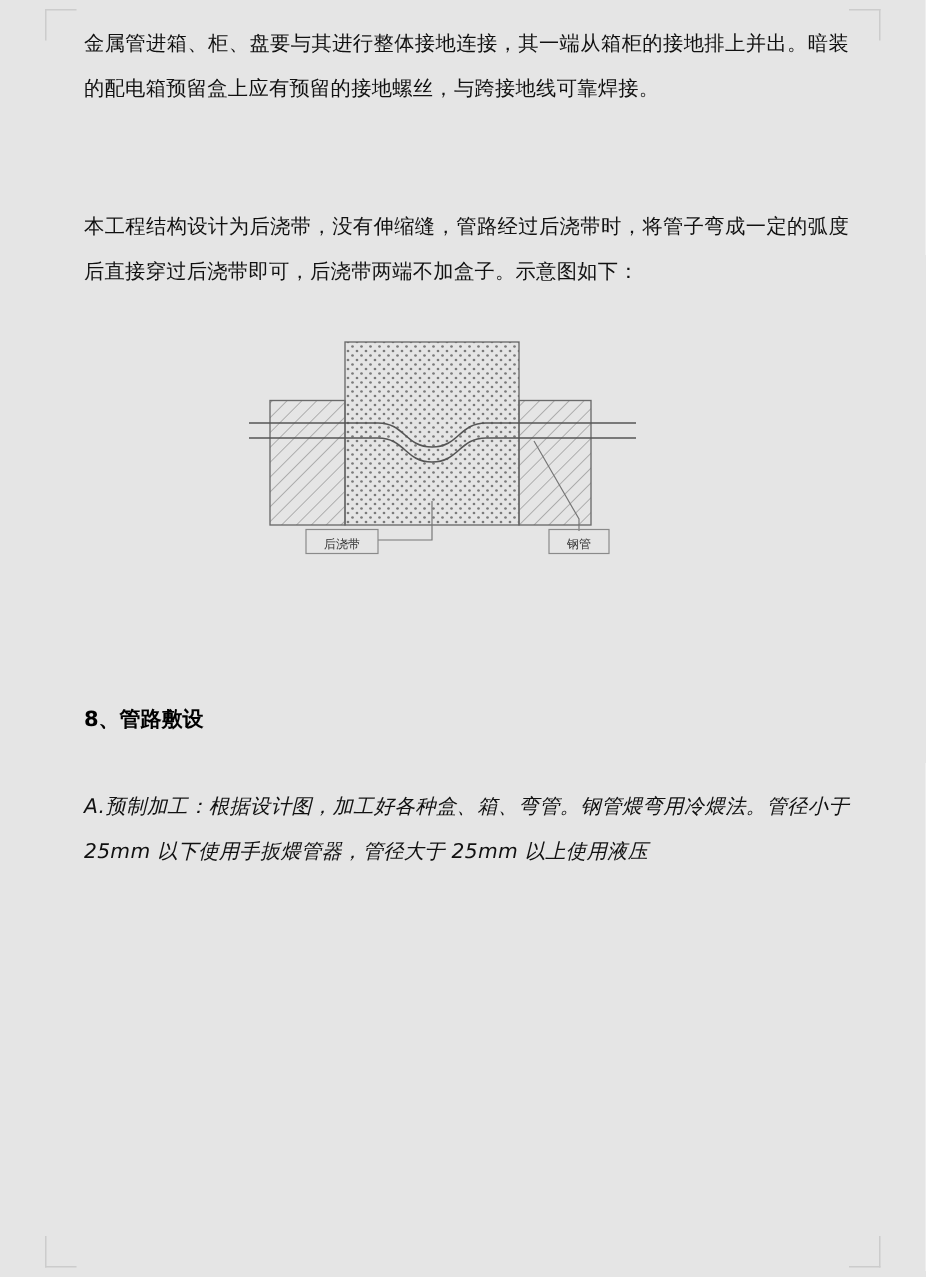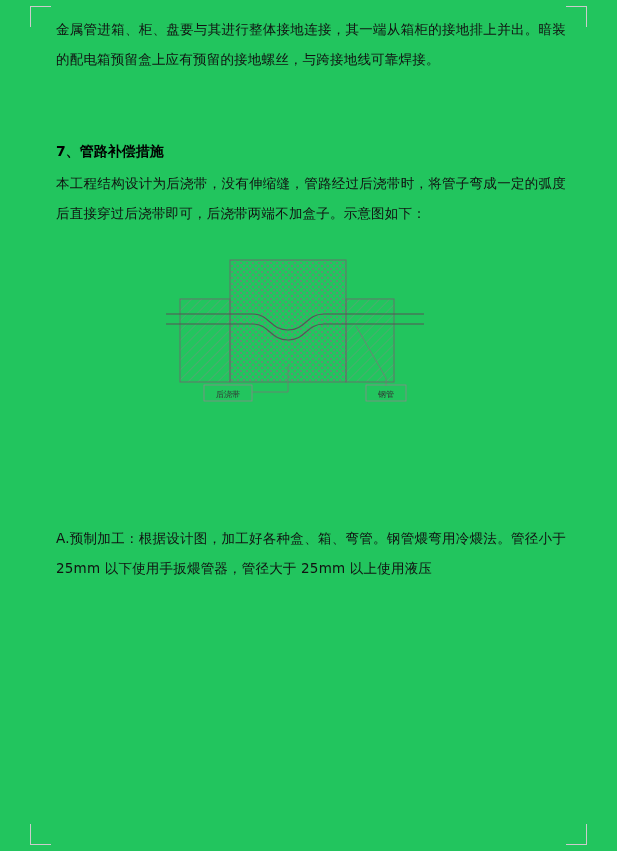--- a/index.html
+++ b/index.html
@@ -15,21 +15,21 @@
     position: relative;
     overflow: hidden;
   }
 
   .page {
     position: absolute;
     left: 0;
     top: 0;
     width: 617px;
     height: 851px;
-    background: #22c55e;
+    background: #e5e5e5;
   }
 
   
   .crop {
     position: absolute;
     width: 20px;
     height: 20px;
     border-color: #bbbbbb;
     border-style: solid;
     border-width: 0;
@@ -58,20 +58,21 @@
   h3.heading {
     margin: 0 0 2px 0;
     font-size: 14px;
     font-weight: bold;
     line-height: 30px;
     color: #000000;
   }
 
   .small-text {
     font-size: 12.5px;
+    font-style: italic;
   }
 
   .figure {
     position: relative;
     width: 510px;
     height: 215px;
     margin: 18px 0 10px 0;
   }
   .figure svg { display: block; }
 
@@ -90,21 +91,20 @@
 
   <div class="content">
 
     <p class="body">金属管进箱、柜、盘要与其进行整体接地连接，其一端从箱柜的接地排上并出。暗装的配电箱预留盒上应有预留的接地螺丝，与跨接地线可靠焊接。</p>
 
     <div class="spacer-md"></div>
 
 
     <div class="spacer-lg"></div>
 
-    <h3 class="heading">7、管路补偿措施</h3>
 
     <p class="body">本工程结构设计为后浇带，没有伸缩缝，管路经过后浇带时，将管子弯成一定的弧度后直接穿过后浇带即可，后浇带两端不加盒子。示意图如下：</p>
 
     <div class="figure">
       <svg width="510" height="215" viewBox="0 0 510 215" xmlns="http://www.w3.org/2000/svg">
         <defs>
           <pattern id="hatchLeft" width="7" height="7" patternTransform="rotate(45)" patternUnits="userSpaceOnUse">
             <line x1="0" y1="0" x2="0" y2="7" stroke="#888888" stroke-width="0.8"></line>
           </pattern>
           <pattern id="hatchRight" width="7" height="7" patternTransform="rotate(45)" patternUnits="userSpaceOnUse">
@@ -130,20 +130,21 @@
         <text x="172" y="151" font-family="DejaVu Sans, sans-serif" font-size="8" fill="#333333" text-anchor="middle">后浇带</text>
 
         <path d="M 300 80 L 330 132 L 330 140" fill="none" stroke="#777777" stroke-width="0.8"></path>
         <rect x="310" y="139" width="40" height="16" fill="none" stroke="#8a8a8a" stroke-width="0.8"></rect>
         <text x="330" y="151" font-family="DejaVu Sans, sans-serif" font-size="8" fill="#333333" text-anchor="middle">钢管</text>
       </svg>
     </div>
 
     <div class="spacer-md"></div>
 
+    <h3 class="heading">8、管路敷设</h3>
 
 
     <div class="spacer-md"></div>
 
     <p class="body small-text">A.预制加工：根据设计图，加工好各种盒、箱、弯管。钢管煨弯用冷煨法。管径小于 25mm 以下使用手扳煨管器，管径大于 25mm 以上使用液压</p>
 
   </div>
 </div>
 
 </body></html>

